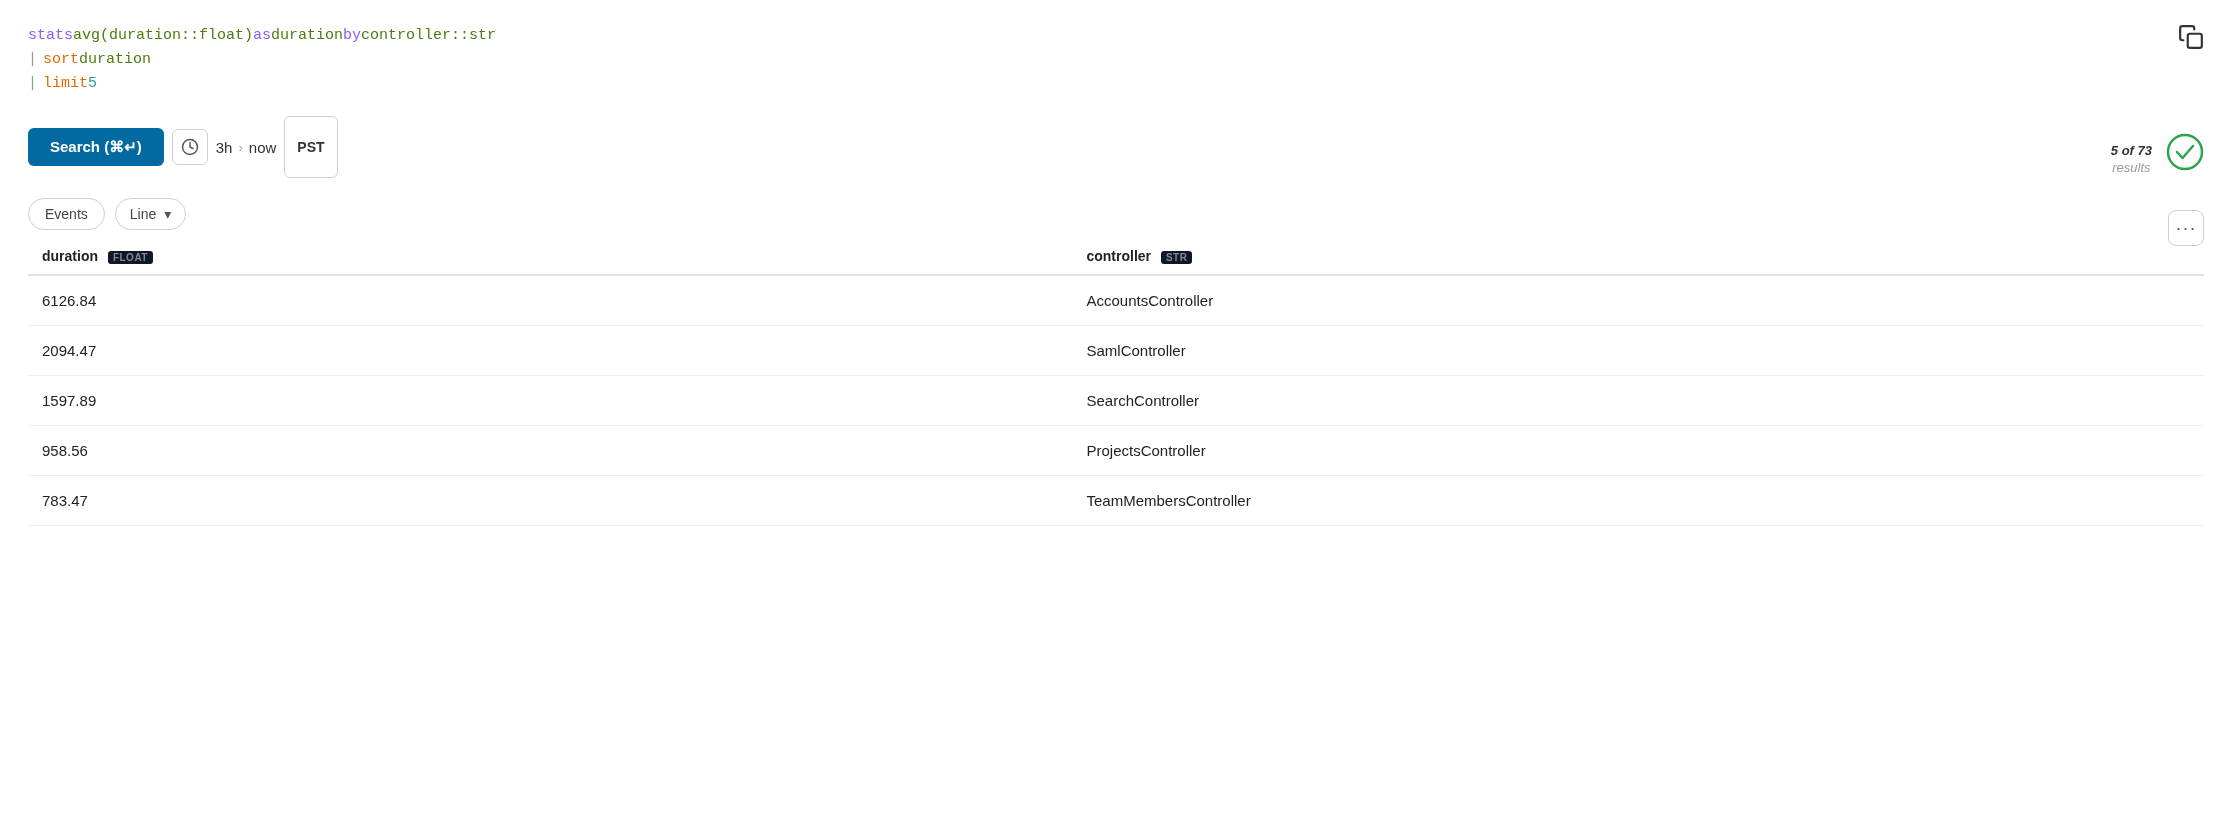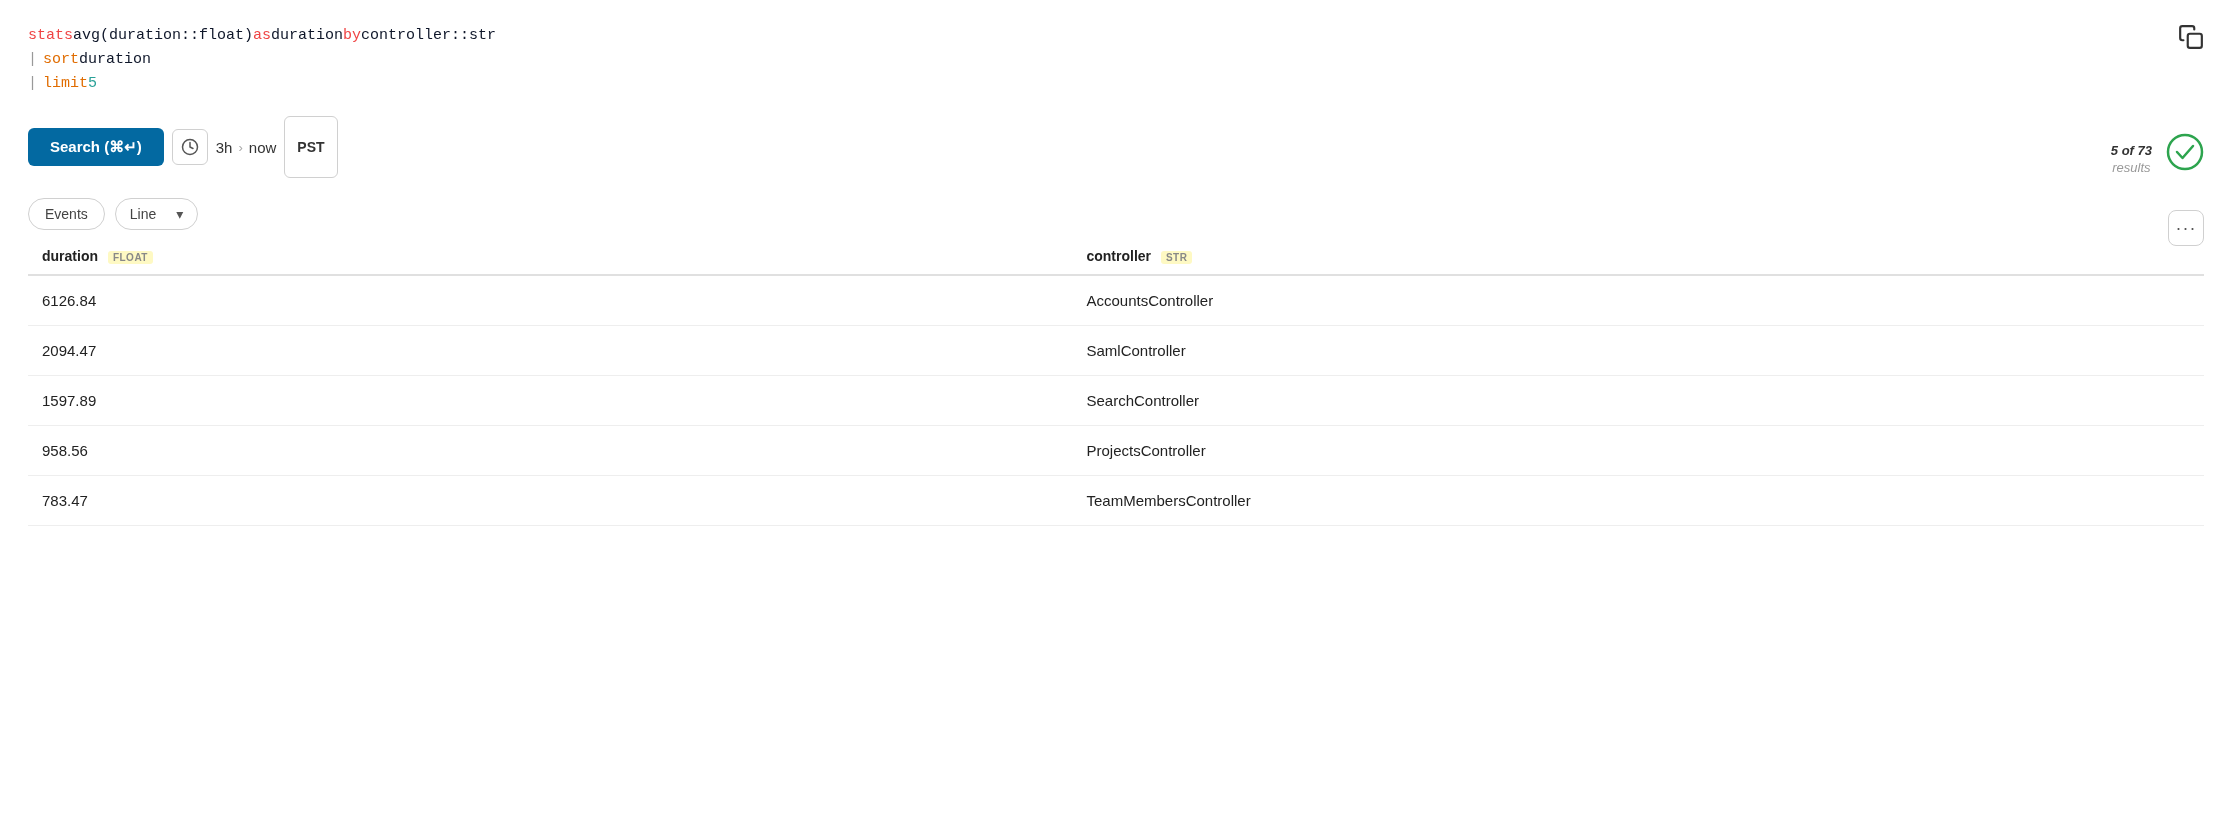--- a/index.html
+++ b/index.html
@@ -19,24 +19,24 @@
     .query-editor {
       font-family: 'Menlo', 'Monaco', 'Courier New', monospace;
       font-size: 15px;
       line-height: 1.6;
       margin-bottom: 20px;
     }
     .query-line {
       display: flex;
       align-items: baseline;
     }
-    .kw-blue { color: #ef4444; }
+    .kw-blue { color: #8b5cf6; }
     .kw-orange { color: #e06c00; }
     .kw-green { color: #2aa198; }
-    .kw-default { color: #0f172a; }
+    .kw-default { color: #4d7c0f; }
     .pipe-char { color: #999; margin-right: 6px; }
     
     .search-bar {
       display: flex;
       align-items: center;
       gap: 8px;
       margin-bottom: 20px;
     }
     .search-button {
       background: #0369a1;
@@ -128,21 +128,21 @@
     .line-dropdown {
       border: 1.5px solid #d0d0d0;
       border-radius: 20px;
       background: #fff;
       padding: 7px 14px;
       font-size: 14px;
       color: #444;
       cursor: pointer;
       display: flex;
       align-items: center;
-      gap: 20px;
+      gap: 8px;
     }
     .more-btn {
       position: absolute;
       right: 28px;
       top: 210px;
       width: 36px;
       height: 36px;
       border: 1.5px solid #d0d0d0;
       border-radius: 8px;
       background: #fff;
@@ -168,21 +168,21 @@
       padding: 10px 14px 10px 14px;
       font-size: 14px;
       color: #222;
       font-weight: 700;
     }
     .results-table th .type-badge {
       display: inline-block;
       font-size: 10px;
       font-weight: 700;
       color: #888;
-      background: #fef9c3;
+      background: #0f172a;
       border-radius: 3px;
       padding: 1px 5px;
       margin-left: 6px;
       letter-spacing: 0.5px;
       vertical-align: middle;
     }
     .results-table td {
       padding: 16px 14px;
       font-size: 15px;
       color: #222;

